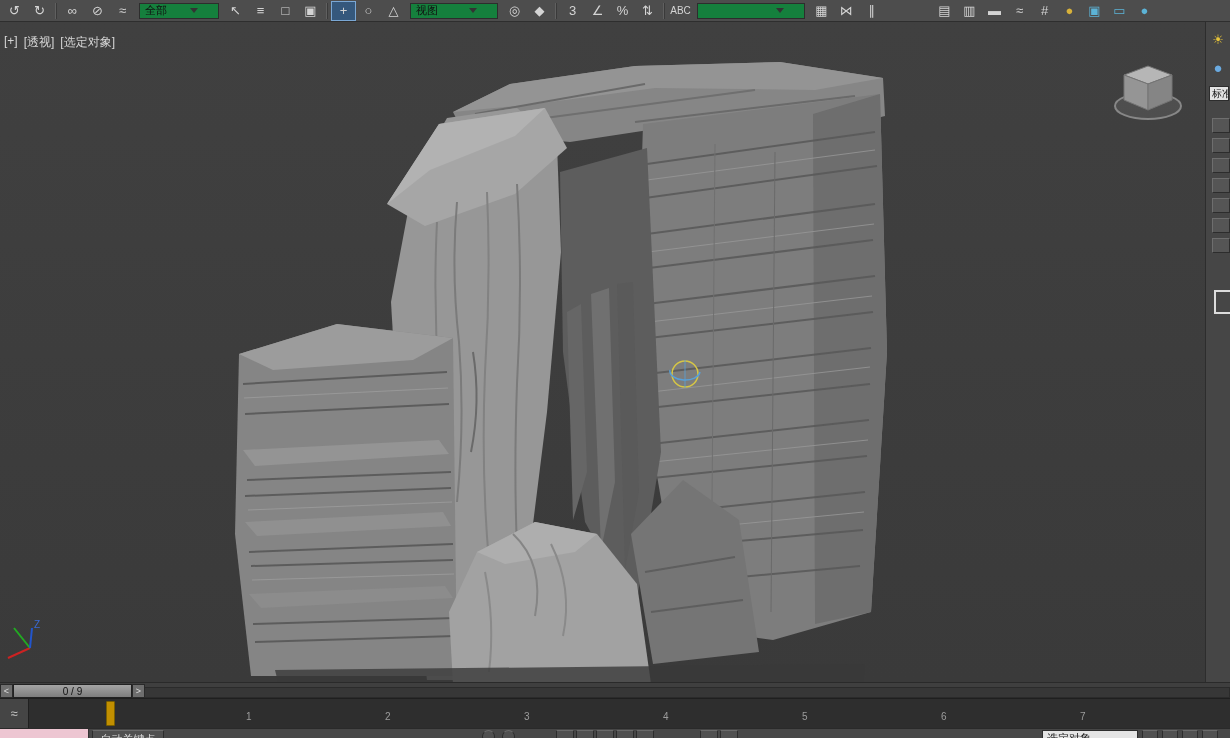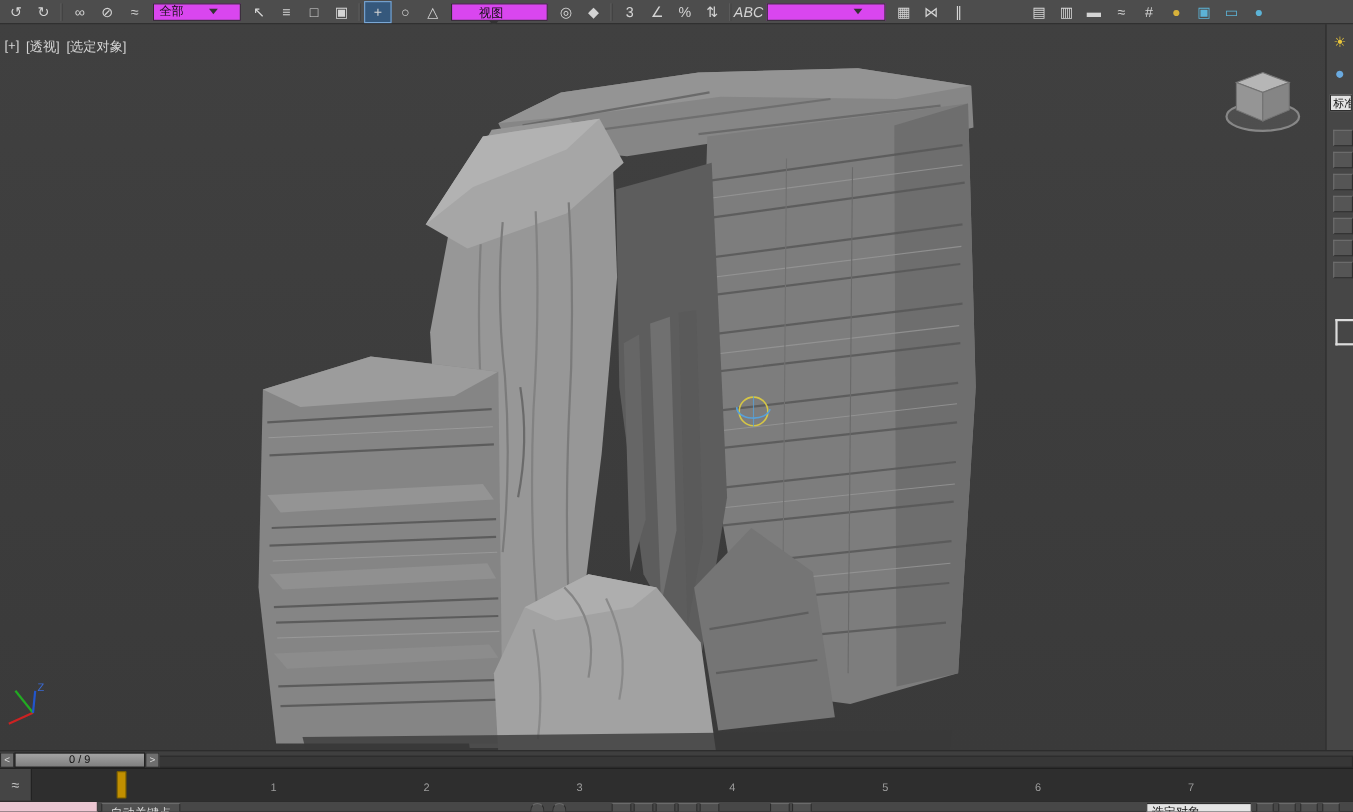--- a/index.html
+++ b/index.html
@@ -6,26 +6,26 @@
   body{width:1230px;height:738px;position:relative;overflow:hidden;
        font-family:"Liberation Sans","DejaVu Sans",sans-serif;
        -webkit-font-smoothing:antialiased;}
   .abs{position:absolute;}
 
   
   #toolbar{left:0;top:0;width:1230px;height:22px;background:#4d4d4d;
            border-bottom:1px solid #2e2e2e;display:flex;align-items:center;padding:0 2px;box-sizing:border-box;}
   .tbi{width:25px;height:20px;display:flex;align-items:center;justify-content:center;
        font-size:13px;color:#d4d4d4;flex:0 0 auto;cursor:default;}
-  .tbi.small{font-size:13px;letter-spacing:0;font-style:italic;}
+  .tbi.small{font-size:10px;letter-spacing:0;}
   .tbi.gold{color:#d8b23a;}
   .tbi.teal{color:#5cb3d6;}
   .tbi.active{background:#35587c;border:1px solid #7aa7d4;box-sizing:border-box;}
   .tbsep{width:1px;height:16px;background:#606060;border-right:1px solid #3a3a3a;margin:0 3px;flex:0 0 auto;}
-  .tb-dd{height:16px;background:#d946ef;border:1px solid #2d2d2d;display:flex;align-items:center;
+  .tb-dd{height:16px;background:#15803d;border:1px solid #2d2d2d;display:flex;align-items:center;
          font-size:11px;color:#111;padding:0 20px 0 5px;flex:0 0 auto;box-sizing:border-box;}
   .dd-caret{width:0;height:0;border-left:4px solid transparent;border-right:4px solid transparent;
             border-top:5px solid #333;margin-left:5px;flex:0 0 auto;}
 
   
   #viewport{left:0;top:22px;width:1205px;height:660px;overflow:hidden;
             background:linear-gradient(#404040,#3a3a3a);}
   #vp-label{left:4px;top:12px;display:flex;gap:6px;font-size:12px;color:#d6d6d6;}
   #vp-label span{cursor:default;}
 
@@ -93,21 +93,21 @@
     <span class="dd-caret"></span>
   </div>
   <span class="tbi">↖</span>
   <span class="tbi">≡</span>
   <span class="tbi">□</span>
   <span class="tbi">▣</span>
   <span class="tbsep"></span>
   <span class="tbi active">+</span>
   <span class="tbi">○</span>
   <span class="tbi">△</span>
-  <div class="tb-dd" style="width:88px;margin:0 4px;flex-direction:column;">
+  <div class="tb-dd" style="width:88px;margin:0 4px;">
     <span style="flex:1;">视图</span>
     <span class="dd-caret"></span>
   </div>
   <span class="tbi">◎</span>
   <span class="tbi">◆</span>
   <span class="tbsep"></span>
   <span class="tbi">3</span>
   <span class="tbi">∠</span>
   <span class="tbi">%</span>
   <span class="tbi">⇅</span>

